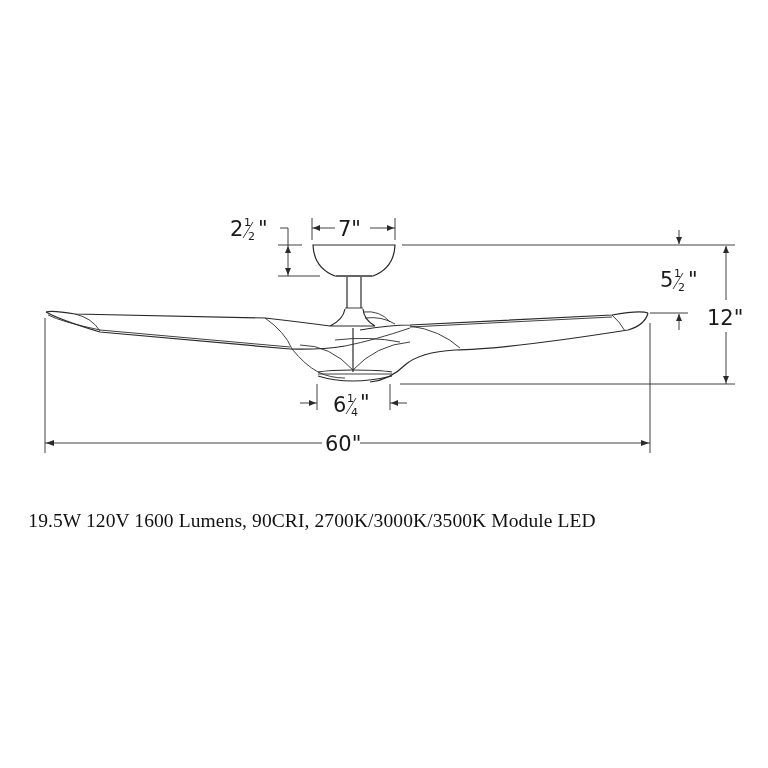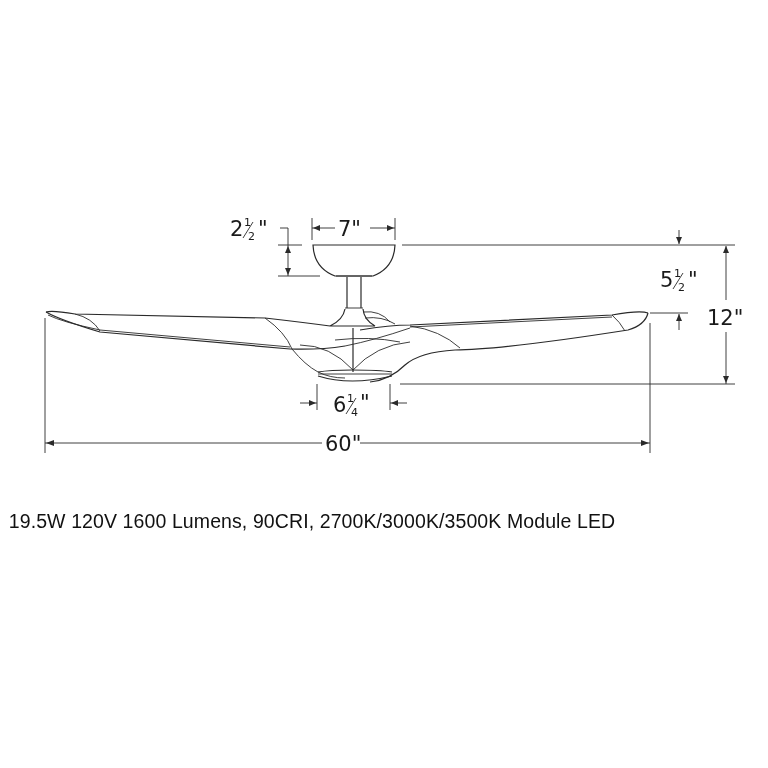--- a/index.html
+++ b/index.html
@@ -4,21 +4,21 @@
   <style>
     html, body { margin: 0; padding: 0; background: #ffffff; }
     body { width: 768px; height: 768px; position: relative; overflow: hidden; }
     #drawing { position: absolute; left: 0; top: 0; width: 768px; height: 768px; }
     .dim-text { font-family: "DejaVu Sans", sans-serif; font-size: 21px; fill: #1a1a1a; }
     .frac { font-family: "DejaVu Sans", sans-serif; font-size: 11px; fill: #1a1a1a; }
     .line { stroke: #2a2a2a; stroke-width: 1.2; fill: none; }
     .thin { stroke: #2a2a2a; stroke-width: 0.9; fill: none; }
     .caption {
       position: absolute; left: 0; top: 510px; width: 624px; text-align: center;
-      font-family: Liberation Sans, sans-serif; font-size: 19.5px; color: #111111;
+      font-family: Liberation Serif, serif; font-size: 19.5px; color: #111111;
       letter-spacing: 0.1px;
     }
   </style>
 </head>
 <body>
 
 <svg id="drawing" viewBox="0 0 768 768" xmlns="http://www.w3.org/2000/svg">
 
   <g>
     <line class="thin" x1="278" y1="245" x2="302" y2="245"></line>

